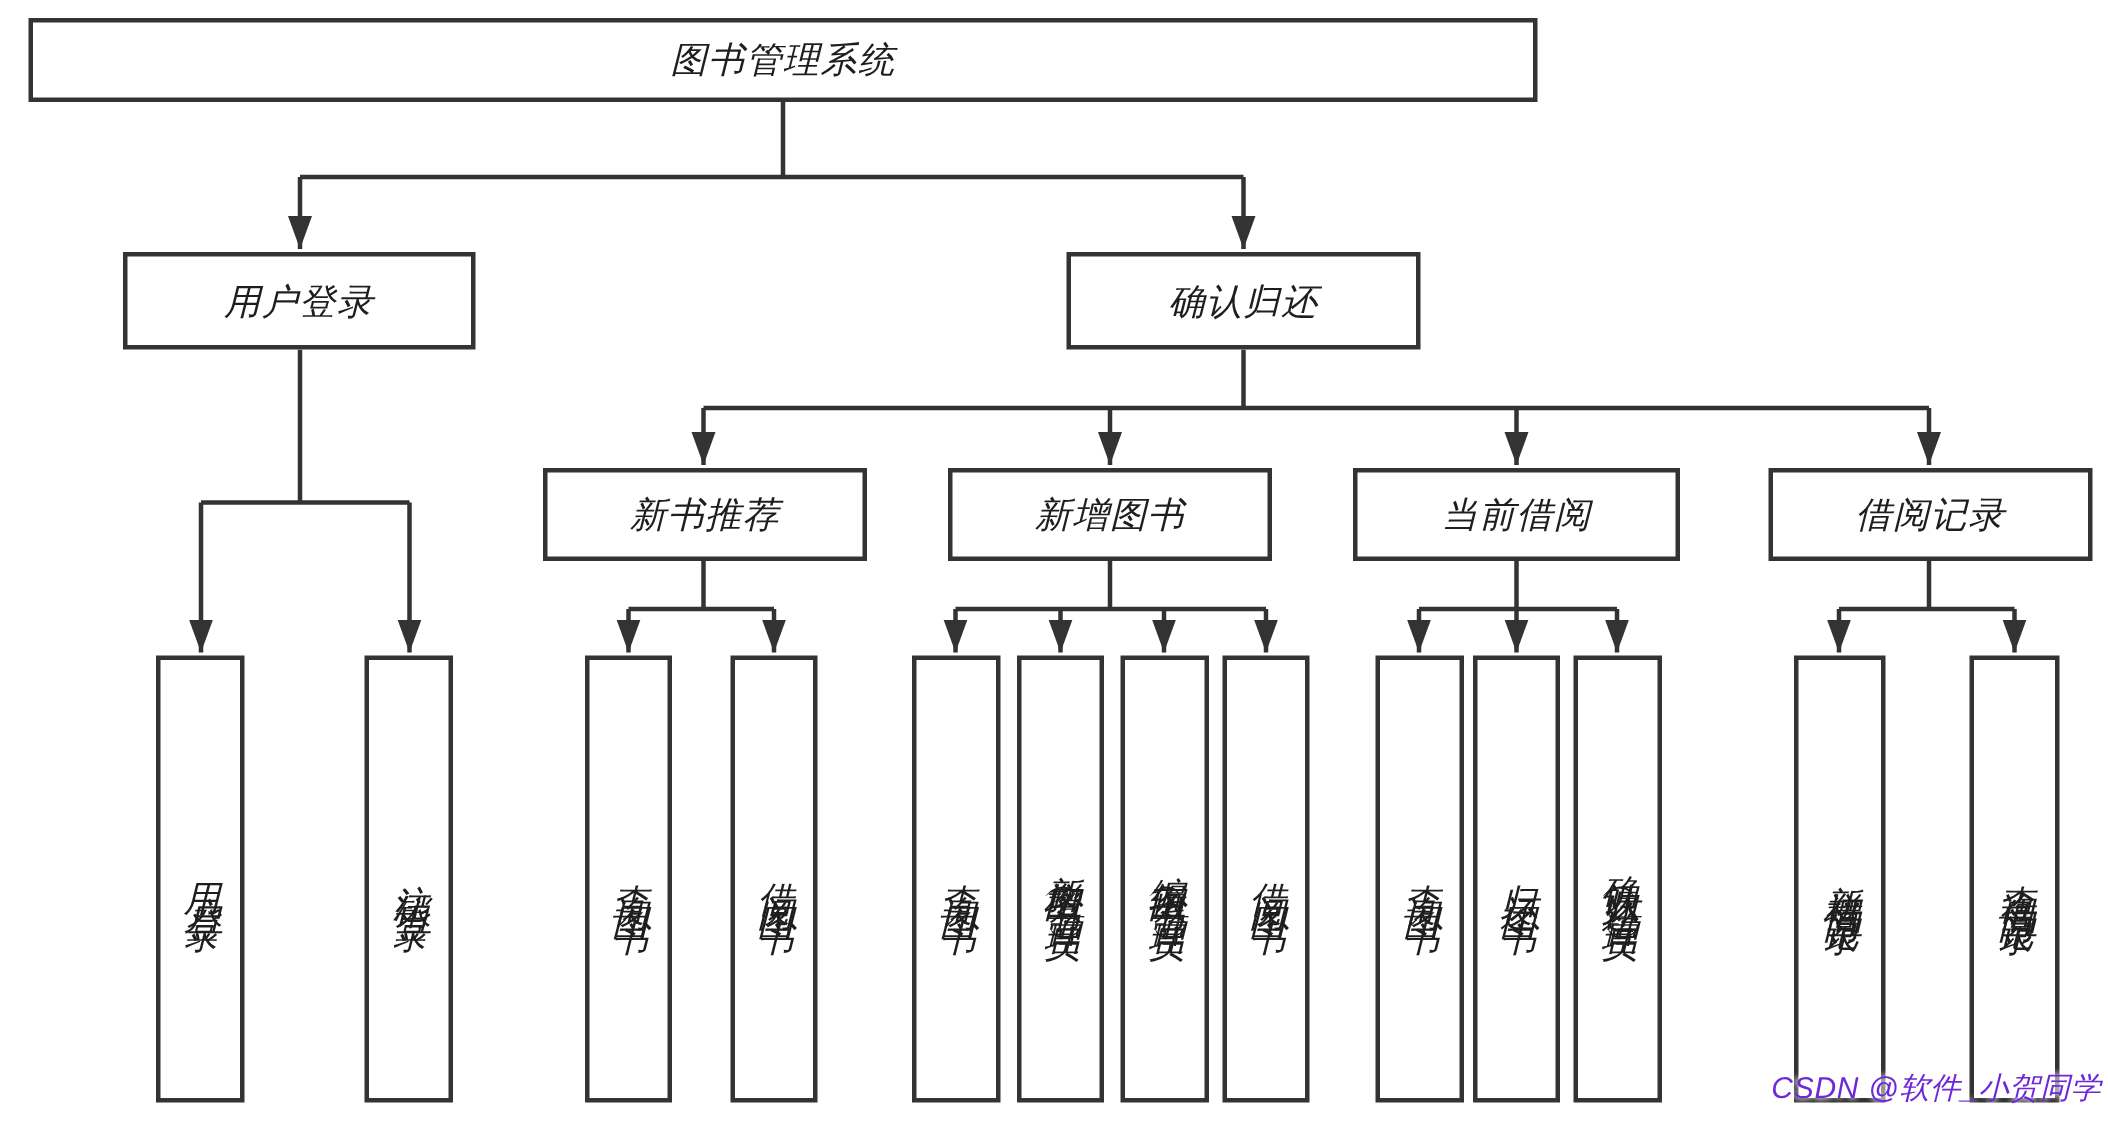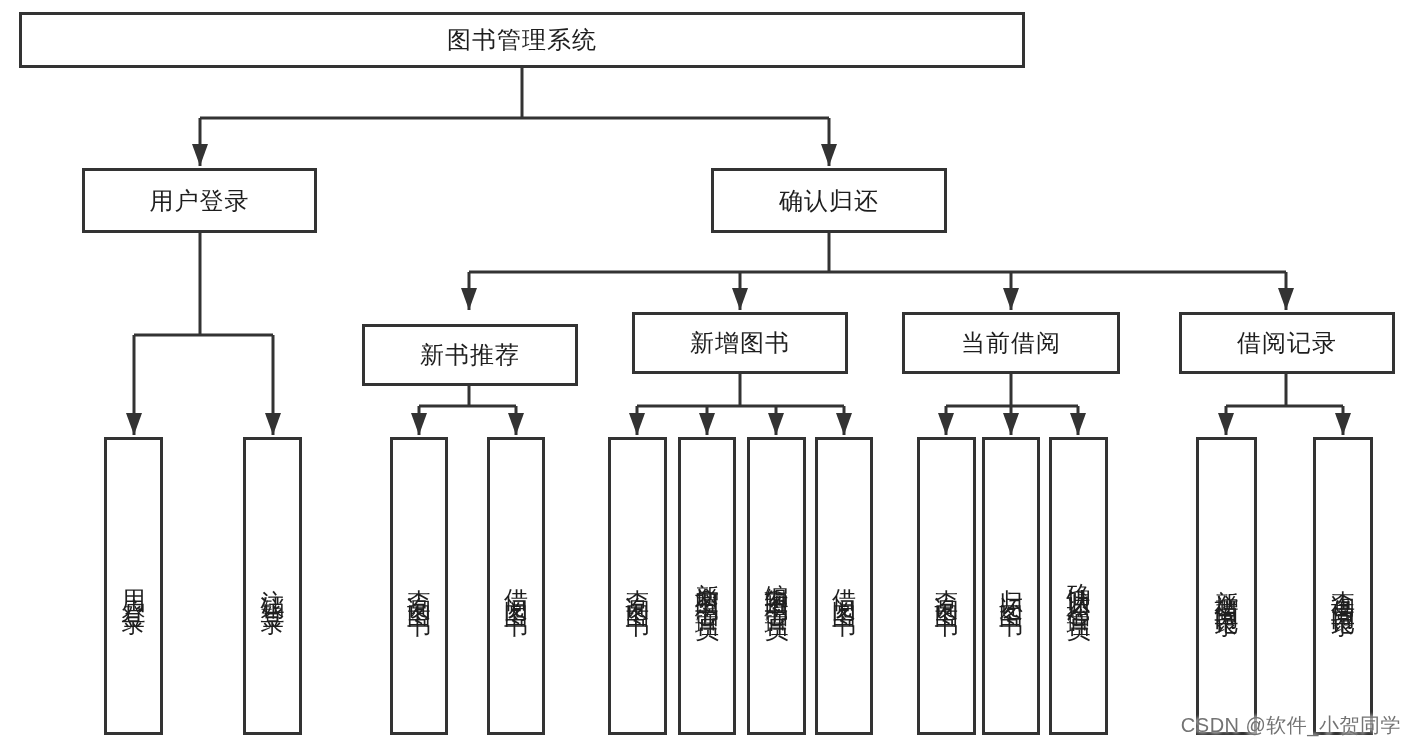--- a/index.html
+++ b/index.html
@@ -3,20 +3,21 @@
 <meta charset="utf-8">
 <style>
   html, body { margin: 0; padding: 0; background: #ffffff; }
   .stage {
     position: relative;
     width: 1405px;
     height: 747px;
     background: #ffffff;
     font-family: "Liberation Sans", sans-serif;
     overflow: hidden;
+    font-style: italic;
   }
   .connectors { position: absolute; left: 0; top: 0; }
   .box {
     position: absolute;
     box-sizing: border-box;
     border: 3px solid #333333;
     background: #ffffff;
     display: flex;
     align-items: center;
     justify-content: center;
@@ -34,21 +35,21 @@
     line-height: 1;
     letter-spacing: 8px;
     white-space: nowrap;
   }
   .v-label.long { letter-spacing: 5px; }
   .watermark {
     position: absolute;
     right: 4px;
     bottom: 8px;
     font-size: 20px;
-    color: #737373;
+    color: #6d28d9;
     letter-spacing: 0.5px;
     z-index: 6;
     text-shadow: 0 0 4px #ffffff, 0 0 4px #ffffff;
     white-space: nowrap;
   }
 </style>
 </head>
 <body>
 
 <div class="stage">
@@ -121,21 +122,21 @@
     <span class="h-label">图书管理系统</span>
   </div>
 
   <div class="box" style="left:82px;top:168px;width:235px;height:65px">
     <span class="h-label">用户登录</span>
   </div>
   <div class="box" style="left:711px;top:168px;width:236px;height:65px">
     <span class="h-label">确认归还</span>
   </div>
 
-  <div class="box" style="left:362px;top:324px;width:216px;height:62px">
+  <div class="box" style="left:362px;top:312px;width:216px;height:62px">
     <span class="h-label">新书推荐</span>
   </div>
   <div class="box" style="left:632px;top:312px;width:216px;height:62px">
     <span class="h-label">新增图书</span>
   </div>
   <div class="box" style="left:1179px;top:312px;width:216px;height:62px">
     <span class="h-label">借阅记录</span>
   </div>
   <div class="box" style="left:902px;top:312px;width:218px;height:62px">
     <span class="h-label">当前借阅</span>

